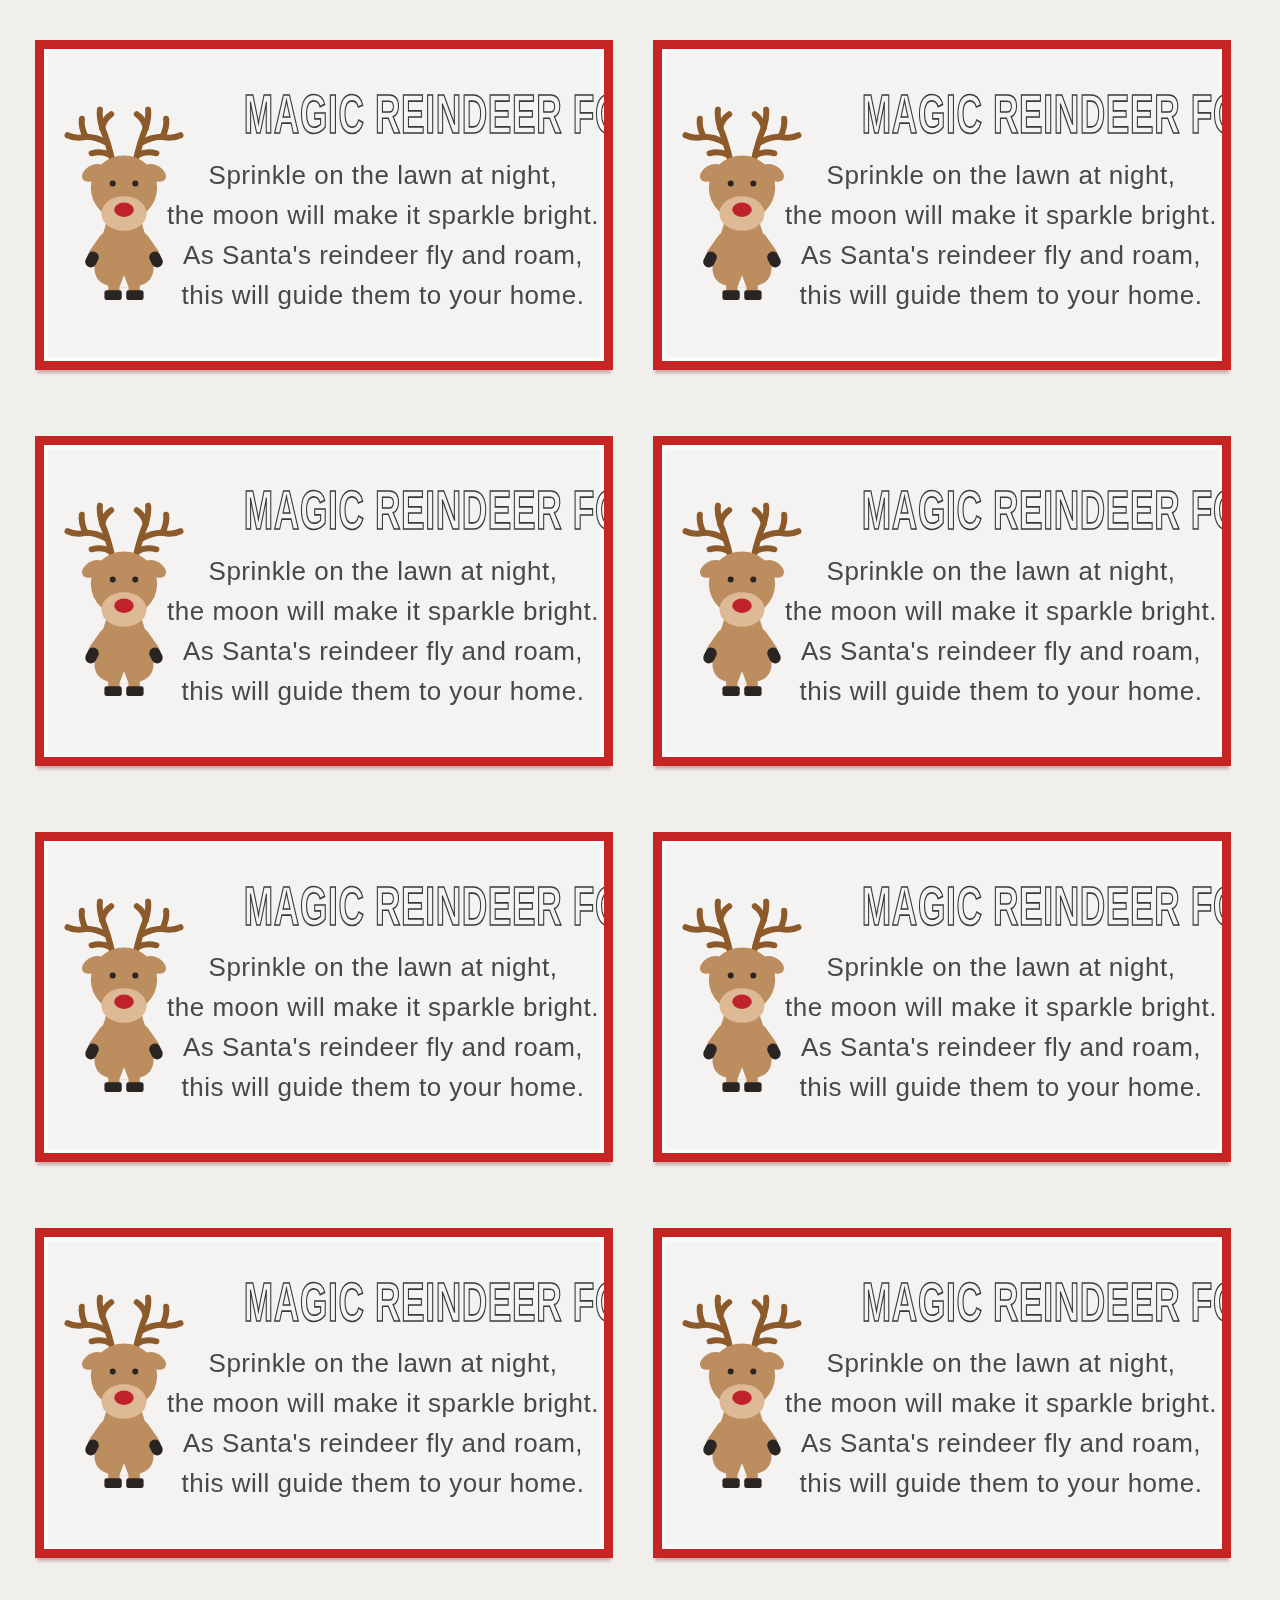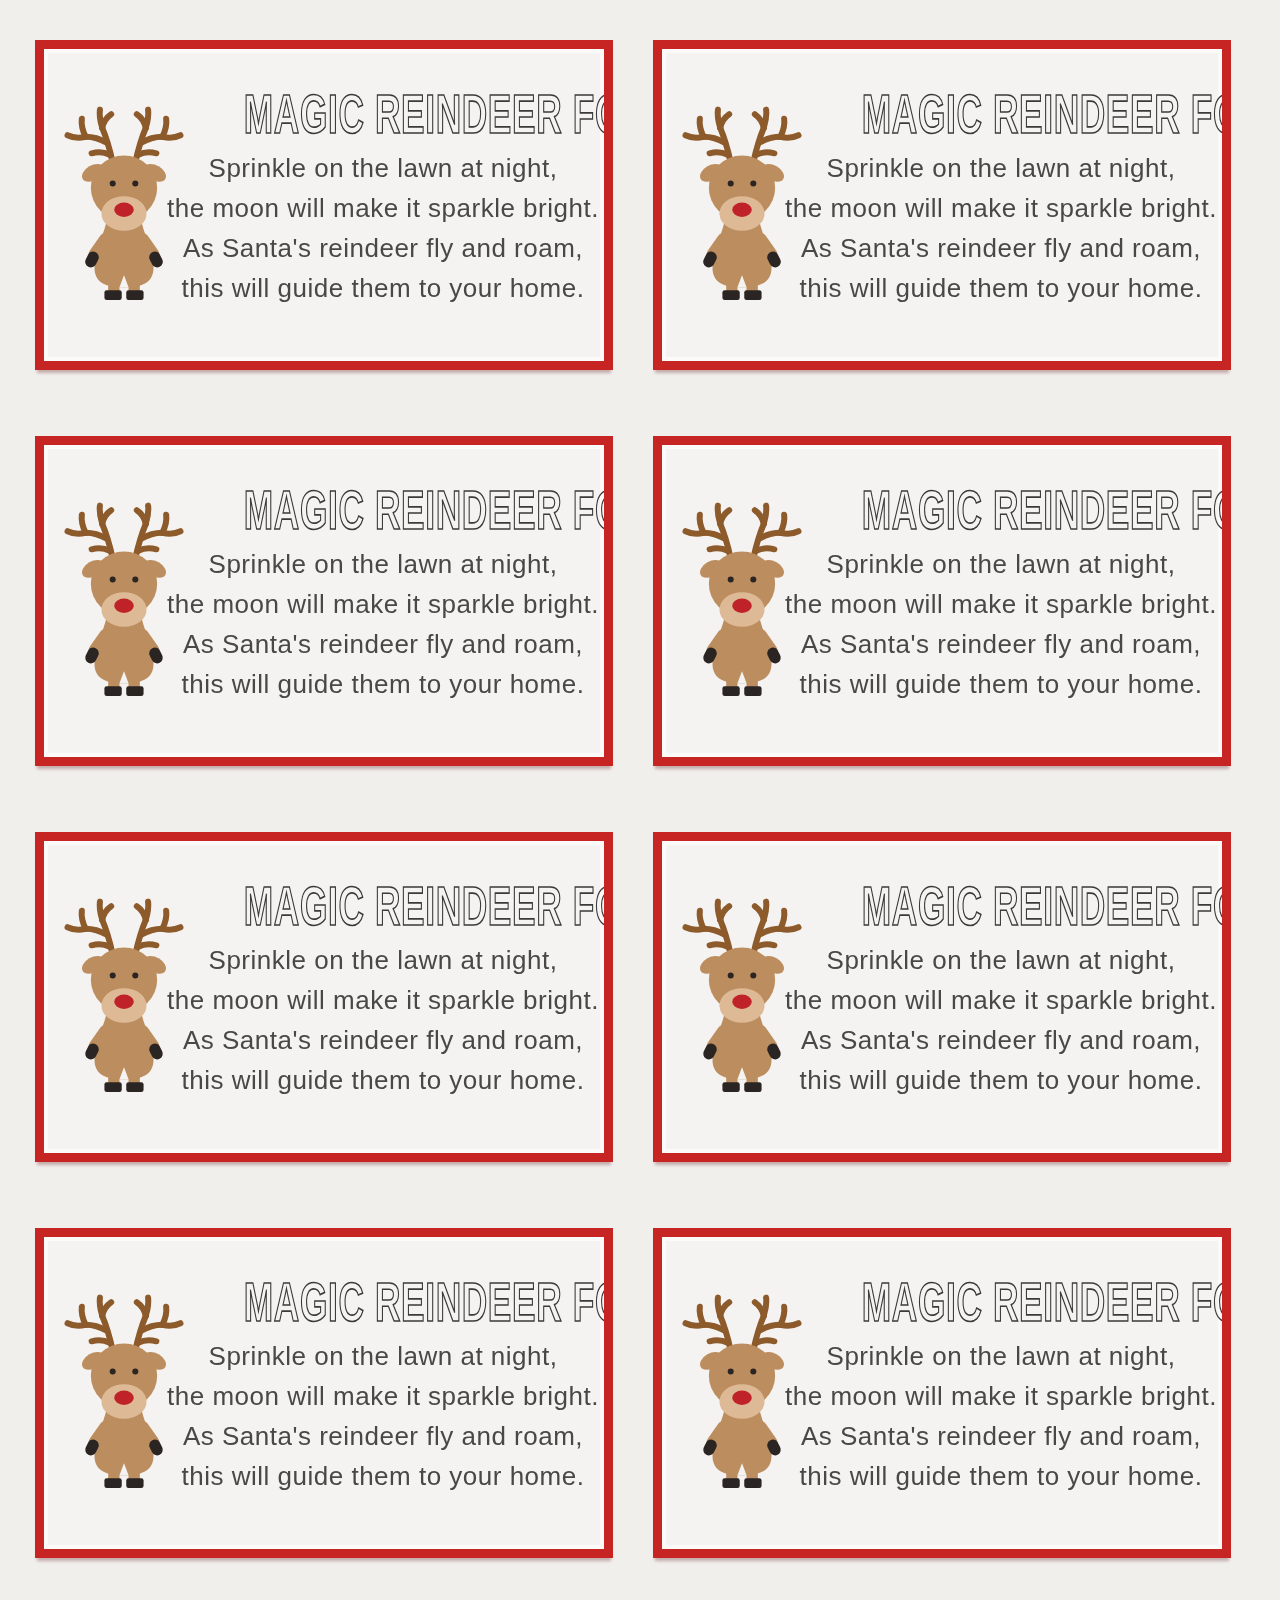--- a/index.html
+++ b/index.html
@@ -52,21 +52,21 @@
     font-size:56px;
     line-height:1.05;
     letter-spacing:1px;
     white-space:nowrap;
     color:transparent;
     -webkit-text-stroke:1.7px var(--title-ink);
     transform:scaleX(0.63);
     transform-origin:50% 50%;
   }
   .poem{
-    margin-top:4px;
+    margin-top:11px;
   }
   .poem p{
     font-size:26px;
     line-height:40px;
     letter-spacing:0.5px;
     white-space:nowrap;
     color:var(--poem-ink);
   }
   
   .f-body{fill:var(--deer-body);}

